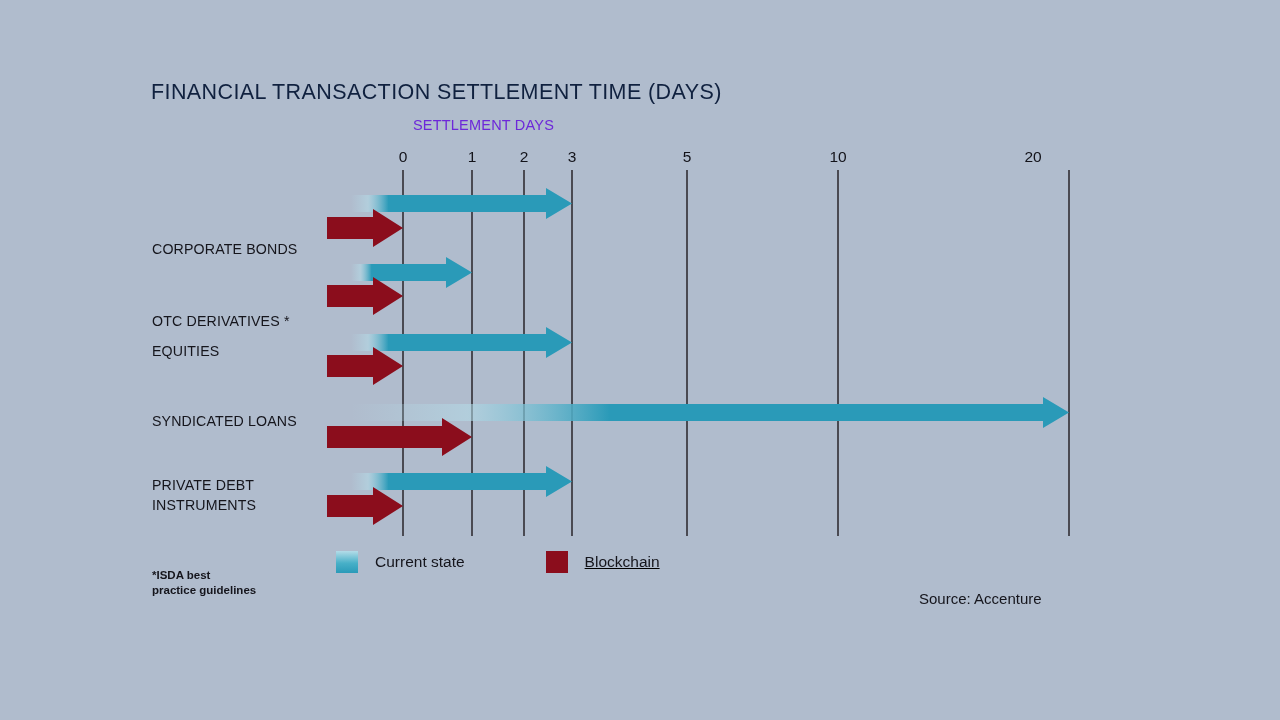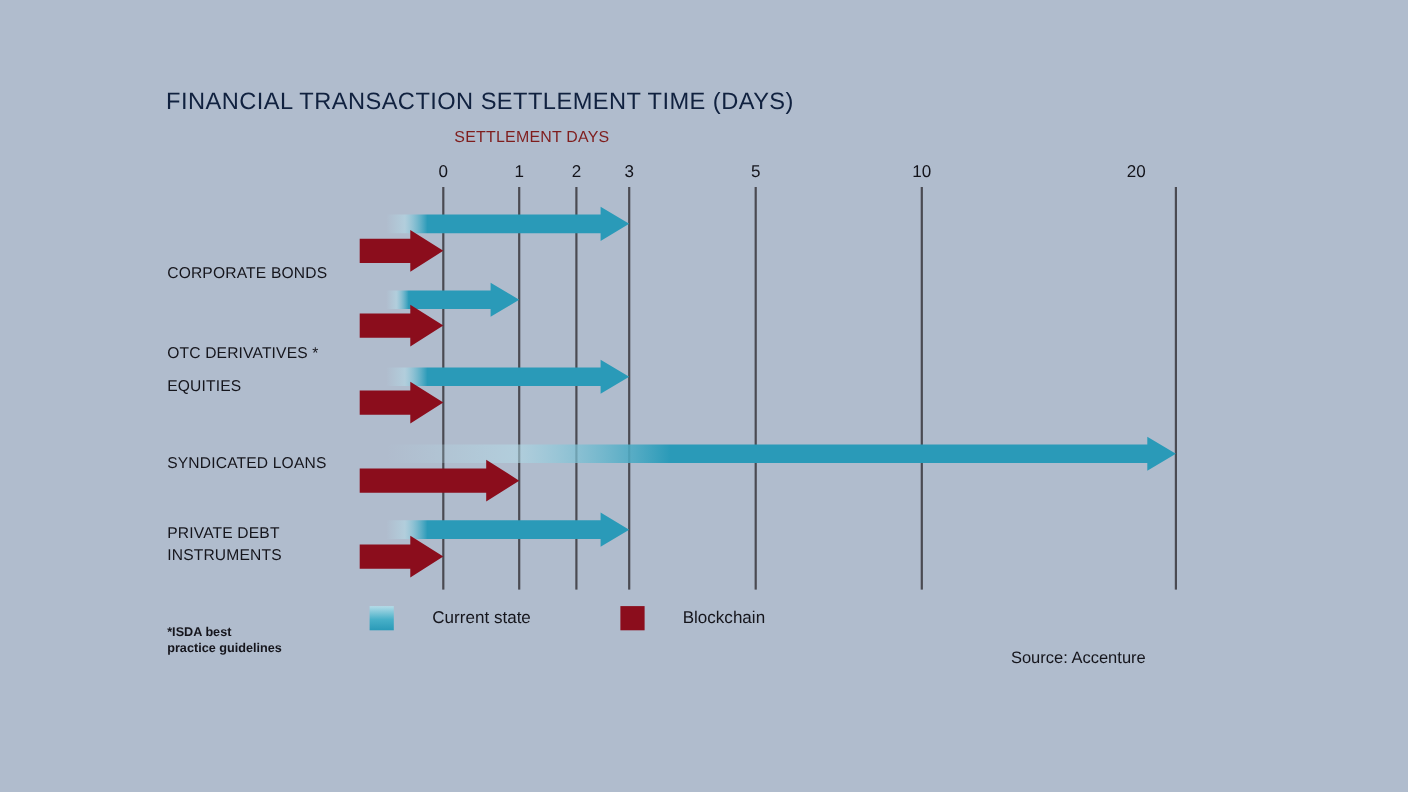--- a/index.html
+++ b/index.html
@@ -28,21 +28,21 @@
     font-weight: normal;
     letter-spacing: 0.4px;
     color: #10213f;
     white-space: nowrap;
   }
   .axis-title {
     position: absolute;
     left: 413px;
     top: 117px;
     font-size: 14.5px;
-    color: #7f1d1d;
+    color: #6d28d9;
     letter-spacing: 0.2px;
     white-space: nowrap;
   }
 
   
   #plot {
     position: absolute;
     left: 0;
     top: 0;
     width: 1280px;
@@ -91,34 +91,35 @@
     display: flex;
     align-items: center;
     gap: 0px;
   }
   .legend-item {
     display: flex;
     align-items: center;
   }
   .legend-item + .legend-item {
     margin-left: 81px;
+    text-decoration: underline;
   }
   .swatch {
     width: 22px;
     height: 22px;
     display: block;
   }
   .swatch.cur {
     background: linear-gradient(to bottom, #b4dce8 0%, #48b0c8 55%, #2a9ab8 100%);
   }
   .swatch.bc {
     background: #8b0d1c;
   }
   .legend-text {
-    margin-left: 35px;
+    margin-left: 17px;
     font-size: 15.5px;
     color: #15151c;
     white-space: nowrap;
   }
 
   
   .footnote {
     position: absolute;
     left: 152px;
     top: 568px;

